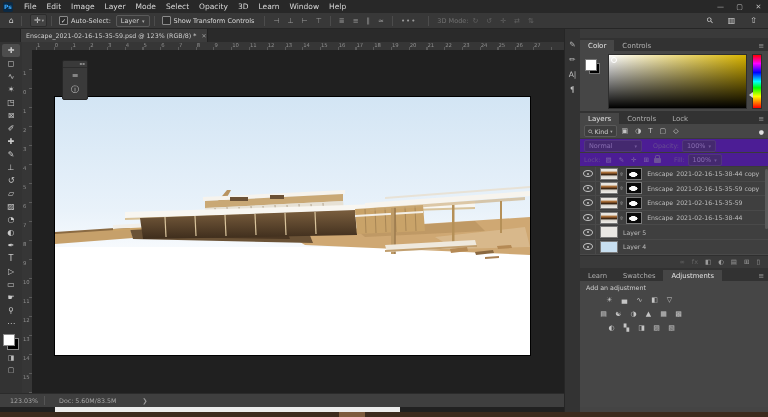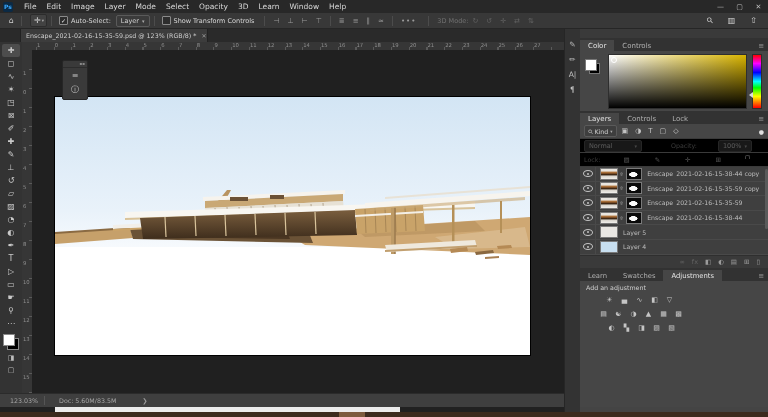--- a/index.html
+++ b/index.html
@@ -102,21 +102,21 @@
   .grad-marker{position:absolute;left:2px;top:2px;width:4px;height:4px;border:1px solid #fff;border-radius:50%;}
   .hue-strip{position:absolute;right:6px;top:3px;width:8px;height:53px;border:1px solid #2e2e2e;
       background:linear-gradient(180deg,#f00 0%,#f0f 16%,#00f 33%,#0ff 50%,#0f0 62%,#ff0 78%,#f00 100%);}
   .hue-arrow{position:absolute;right:15px;top:41px;width:0;height:0;border-top:3px solid transparent;border-bottom:3px solid transparent;border-right:4px solid #ddd;}
 
   .filter-row{height:14px;background:#464646;display:flex;align-items:center;padding:0 4px;gap:3px;border-bottom:1px solid #3a3a3a;}
   .kind-dd{display:flex;align-items:center;gap:2px;border:1px solid #5a5a5a;border-radius:2px;height:10px;padding:0 3px;font-size:6.3px;color:#cfcfcf;background:#3e3e3e;}
   .f-ic{color:#c3c3c3;font-size:7px;padding:0 2px;}
   .f-pin{margin-left:auto;color:#e0e0e0;font-size:6px;}
 
-  .blend-row,.lock-row{height:13px;background:#000000;display:flex;align-items:center;padding:0 4px;gap:21px;font-size:6.3px;border-bottom:1px solid #3a3a3a;}
+  .blend-row,.lock-row{height:13px;background:#4c1d95;display:flex;align-items:center;padding:0 4px;gap:3px;font-size:6.3px;border-bottom:1px solid #3a3a3a;}
   .lab{color:#8c8c8c;}
   .padlock{width:7px;height:5px;background:#9a9a9a;border-radius:1px;position:relative;margin-top:2px;}
   .padlock::before{content:"";position:absolute;left:1px;top:-3px;width:3px;height:3px;border:1px solid #9a9a9a;border-bottom:none;border-radius:2px 2px 0 0;}
 
   .layer-list{position:relative;height:88px;background:#3f3f3f;overflow:hidden;}
   .layer-row{height:13.6px;display:flex;align-items:center;border-bottom:1px solid #494949;font-size:6.2px;color:#bdbdbd;}
   .eye-cell{width:15px;height:100%;display:flex;align-items:center;justify-content:center;border-right:1px solid #494949;}
   .eye{width:8px;height:5px;border:1px solid #c2c2c2;border-radius:50%;position:relative;display:inline-block;}
   .eye::after{content:"";position:absolute;left:50%;top:50%;width:2px;height:2px;margin:-1px;background:#c2c2c2;border-radius:50%;}
   .lthumb{width:16px;height:10px;border:1px solid #7a7a7a;margin-left:4px;flex:0 0 auto;}

